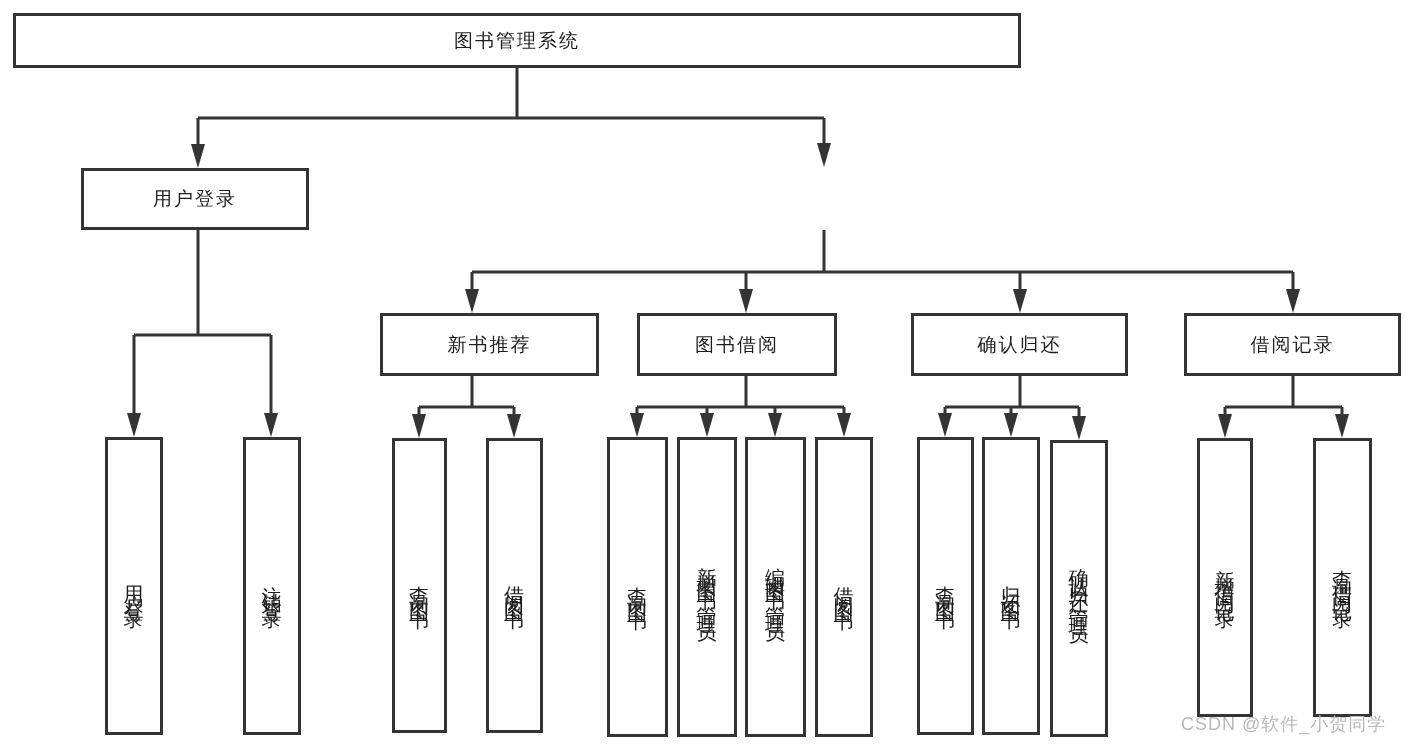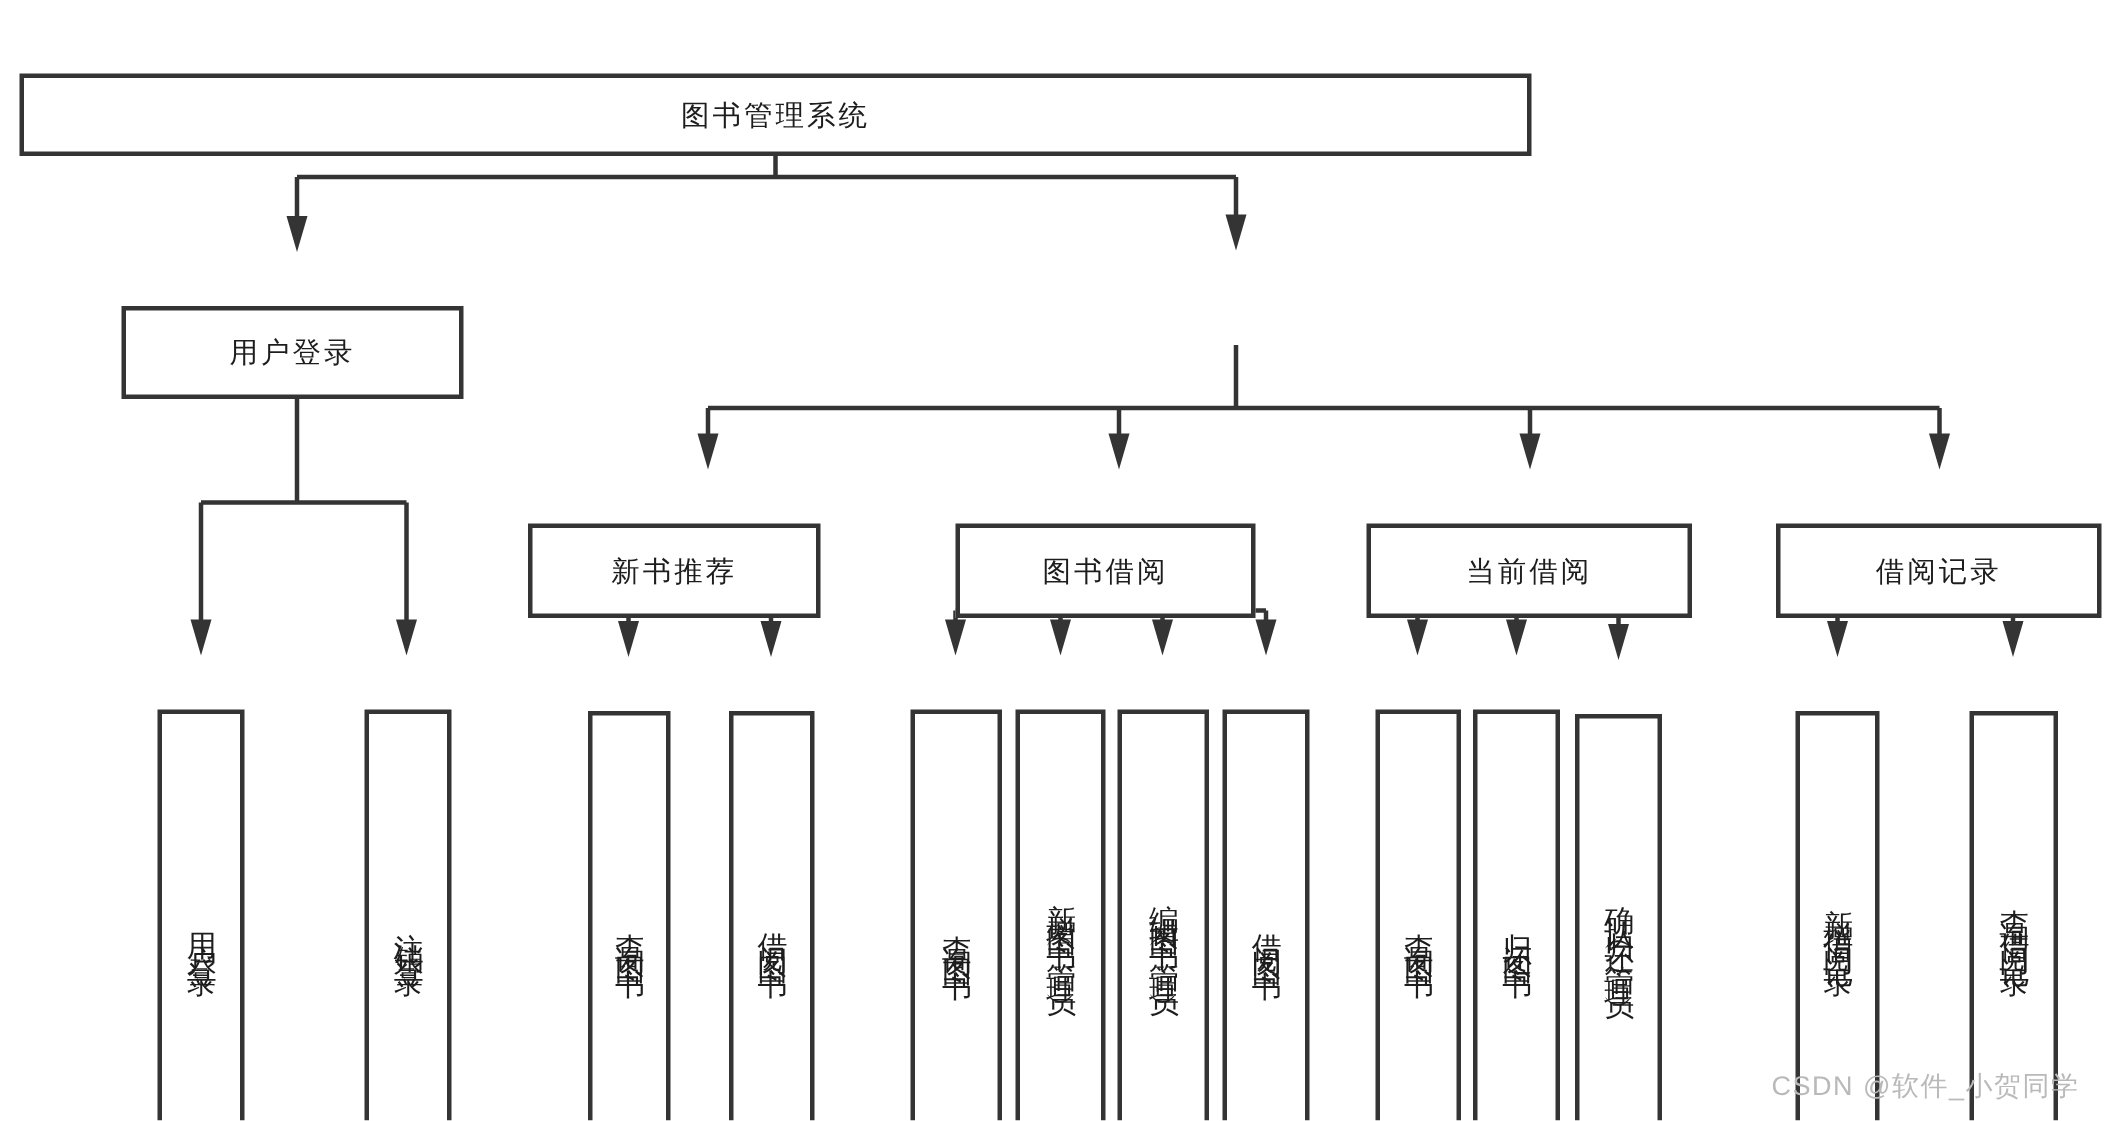--- a/index.html
+++ b/index.html
@@ -3,21 +3,21 @@
 <meta charset="utf-8">
 <style>
   html,body{margin:0;padding:0;background:#ffffff;}
   .stage{
     position:relative;width:1405px;height:747px;background:#ffffff;
     font-family:"Liberation Sans","DejaVu Sans",sans-serif;overflow:hidden;
   }
   .wires{position:absolute;left:0;top:0;z-index:1;}
   .box{
     position:absolute;box-sizing:border-box;border:3px solid #343434;background:#ffffff;
-    display:flex;align-items:center;justify-content:center;color:#1d1d1d;z-index:2;margin-top:36px;
+    display:flex;align-items:center;justify-content:center;color:#1d1d1d;z-index:2;
   }
   .h{font-size:19px;letter-spacing:2px;}
   .v{
     writing-mode:vertical-rl;text-orientation:mixed;
     font-size:20px;line-height:1;letter-spacing:8px;
   }
   .watermark{
     position:absolute;left:1181px;top:712px;z-index:3;
     font-size:18px;color:#b9b9b9;letter-spacing:1px;white-space:nowrap;
   }
@@ -57,23 +57,23 @@
       <polygon points="1072,416 1086,416 1079,440"></polygon>
       <polygon points="1218,414 1232,414 1225,438"></polygon>
       <polygon points="1335,414 1349,414 1342,438"></polygon>
     </g>
   </svg>
 
   <div class="box h" style="left:13px;top:13px;width:1008px;height:55px">图书管理系统</div>
 
   <div class="box h" style="left:81px;top:168px;width:228px;height:62px">用户登录</div>
 
-  <div class="box h" style="left:352px;top:313px;width:195px;height:63px">新书推荐</div>
+  <div class="box h" style="left:380px;top:313px;width:219px;height:63px">新书推荐</div>
   <div class="box h" style="left:637px;top:313px;width:200px;height:63px">图书借阅</div>
-  <div class="box h" style="left:911px;top:313px;width:217px;height:63px">当前借阅</div>
+  <div class="box h" style="left:911px;top:313px;width:217px;height:63px">确认归还</div>
   <div class="box h" style="left:1184px;top:313px;width:217px;height:63px">借阅记录</div>
 
   <div class="box v" style="left:105px;top:437px;width:58px;height:298px">用户登录</div>
   <div class="box v" style="left:243px;top:437px;width:58px;height:298px">注销登录</div>
 
   <div class="box v" style="left:392px;top:438px;width:55px;height:295px">查询图书</div>
   <div class="box v" style="left:486px;top:438px;width:57px;height:295px">借阅图书</div>
 
   <div class="box v" style="left:607px;top:437px;width:61px;height:300px">查询图书</div>
   <div class="box v" style="left:677px;top:437px;width:60px;height:300px">新增图书（管理员）</div>

